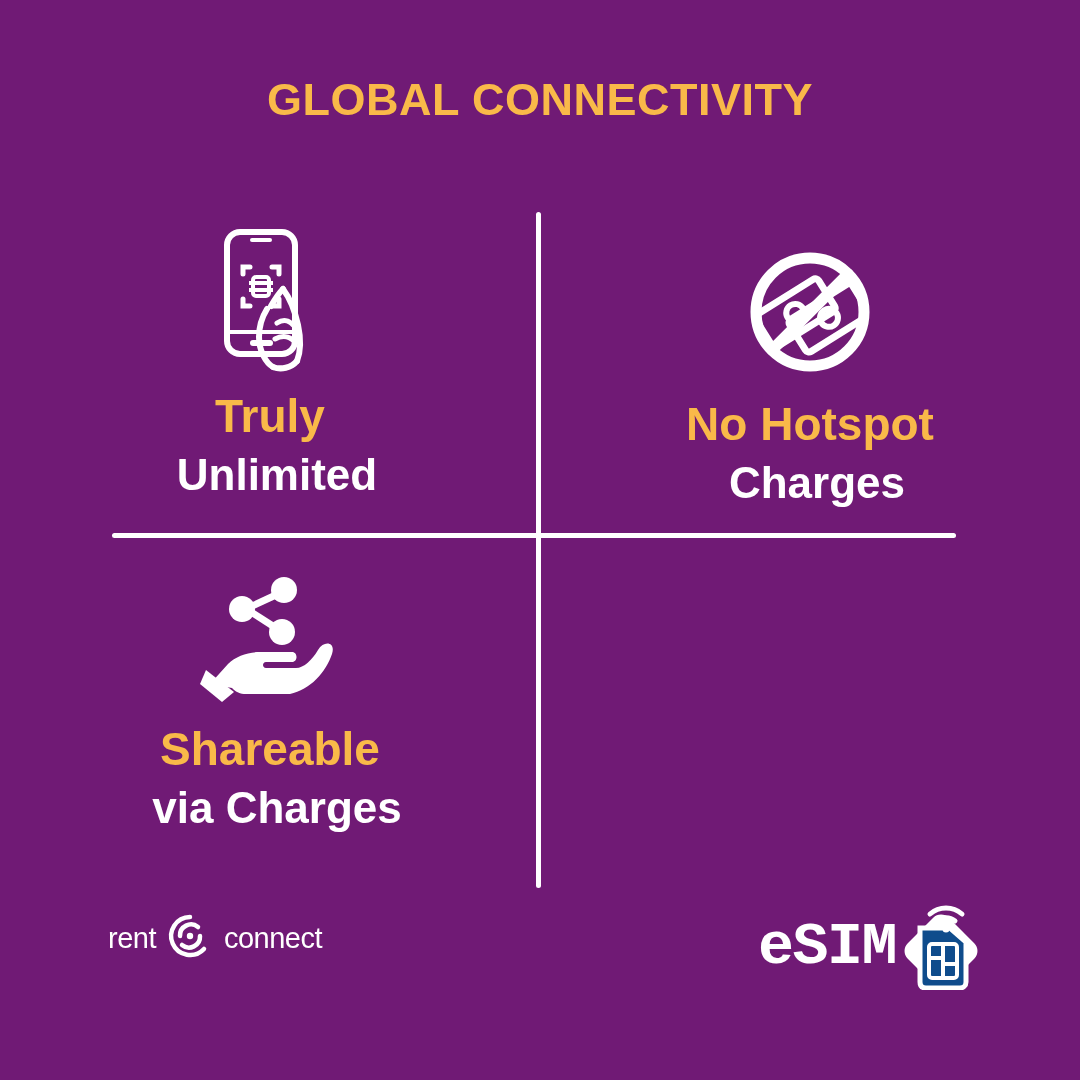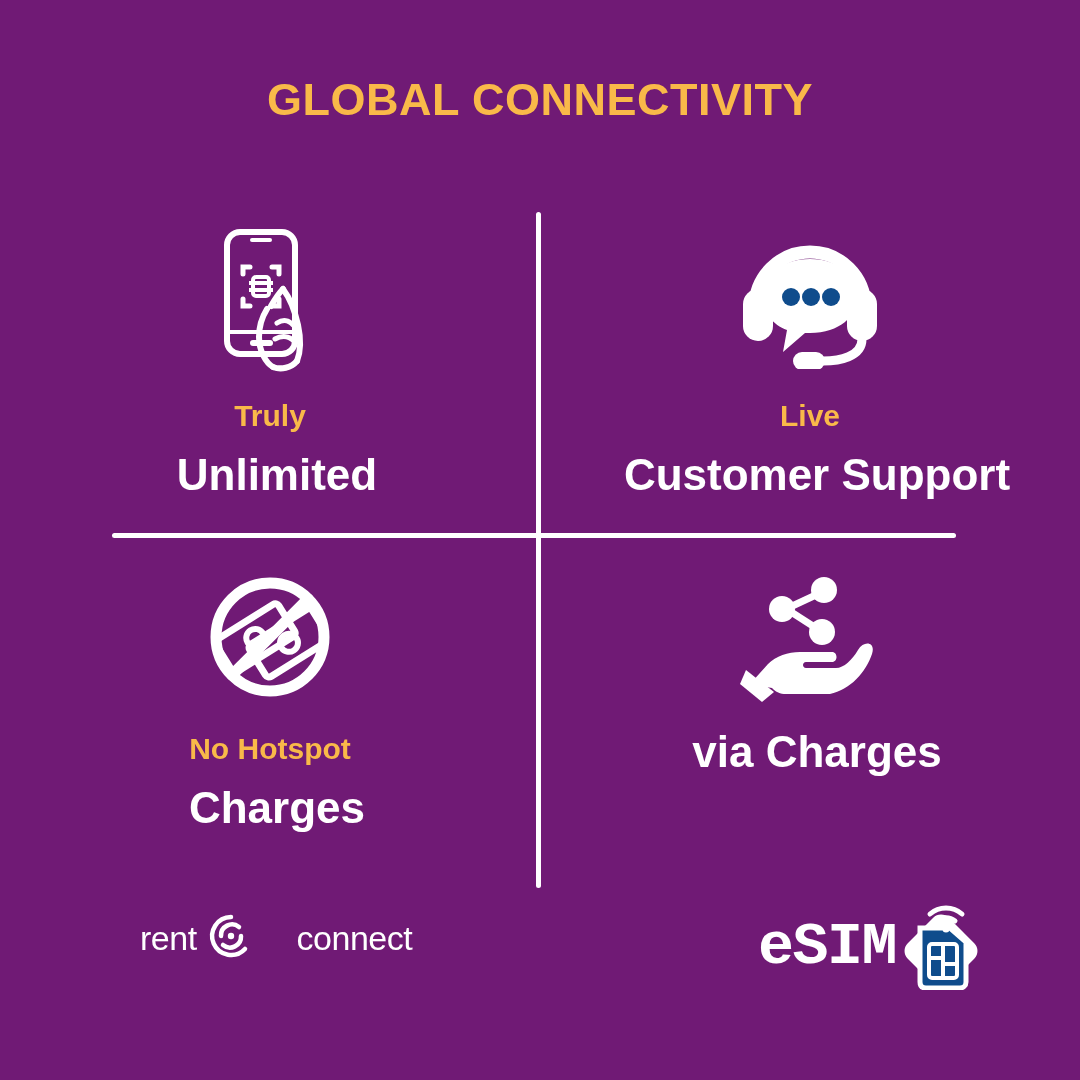--- a/index.html
+++ b/index.html
@@ -74,21 +74,21 @@
 
   .caption{
     margin-top:14px;
     text-align:center;
     line-height:1.0;
   }
   .cap-top{
     display:block;
     color:#F9B949;
     font-weight:bold;
-    font-size:30px;
+    font-size:46px;
     line-height:56px;
   }
   .cap-bottom{
     display:block;
     color:#FFFFFF;
     font-weight:bold;
     font-size:44px;
     line-height:62px;
     margin-left:14px;
   }
@@ -96,25 +96,24 @@
   
   .footer-left{
     position:absolute;
     left:108px; top:912px;
     display:flex;
     align-items:center;
     gap:10px;
   }
   .logo-word{
     color:#FFFFFF;
-    font-size:34px;
+    font-size:29px;
     font-weight:500;
     letter-spacing:-0.5px;
     line-height:1;
-    margin-left:32px;
   }
   .footer-right{
     position:absolute;
     right:96px; top:898px;
     display:flex;
     align-items:center;
     gap:4px;
     font-family:Liberation Mono, monospace;
   }
   .esim-word{
@@ -166,51 +165,20 @@
           <path d="M72 96 C78 92 84 93 88 98" fill="none" stroke="#FFFFFF" stroke-width="5" stroke-linecap="round"></path>
           <path d="M70 112 C77 108 84 109 89 114" fill="none" stroke="#FFFFFF" stroke-width="5" stroke-linecap="round"></path>
         </svg>
       </div>
       <div class="caption">
         <span class="cap-top">Truly</span>
         <span class="cap-bottom">Unlimited</span>
       </div>
     </div>
 
-    <div class="cell">
-      <div class="icon-wrap">
-        <svg width="150" height="140" viewBox="0 0 150 140">
-
-          <path d="M20 78 A55 55 0 0 1 130 78" fill="none" stroke="#FFFFFF" stroke-width="13" stroke-linecap="round"></path>
-
-          <rect x="8" y="60" width="30" height="52" rx="15" fill="#FFFFFF"></rect>
-
-          <rect x="112" y="60" width="30" height="52" rx="15" fill="#FFFFFF"></rect>
-
-          <path d="M127 110 C127 128 104 132 88 132" fill="none" stroke="#FFFFFF" stroke-width="9" stroke-linecap="round"></path>
-          <rect x="58" y="123" width="32" height="18" rx="9" fill="#FFFFFF"></rect>
-
-          <path d="M75 30
-                   C45 30 28 48 28 68
-                   C28 84 38 96 52 101
-                   L48 123 L70 104
-                   C72 104 74 104 75 104
-                   C105 104 122 87 122 68
-                   C122 48 105 30 75 30 Z" fill="#FFFFFF"></path>
-
-          <circle cx="56" cy="68" r="9" fill="#0F4C8C"></circle>
-          <circle cx="76" cy="68" r="9" fill="#0F4C8C"></circle>
-          <circle cx="96" cy="68" r="9" fill="#0F4C8C"></circle>
-        </svg>
-      </div>
-      <div class="caption">
-        <span class="cap-top">Live</span>
-        <span class="cap-bottom">Customer Support</span>
-      </div>
-    </div>
 
     <div class="cell row2">
       <div class="icon-wrap">
         <svg width="132" height="132" viewBox="0 0 132 132">
           <defs>
             <clipPath id="circ-clip">
               <circle cx="66" cy="66" r="50"></circle>
             </clipPath>
           </defs>
 
@@ -259,20 +227,21 @@
                    C124 68 136 70 132 82
                    C126 100 110 118 90 122
                    L46 122
                    C40 122 36 120 32 116
                    L10 112 Z" fill="#FFFFFF"></path>
 
           <path d="M6 98 L34 120 L22 130 L0 112 Z" fill="#FFFFFF"></path>
         </svg>
       </div>
       <div class="caption">
+        <span class="cap-top">Shareable</span>
         <span class="cap-bottom">via Charges</span>
       </div>
     </div>
 
   </div>
 
   <div class="footer-left">
     <span class="logo-word">rent</span>
     <span>
       <svg width="48" height="48" viewBox="0 0 48 48">

